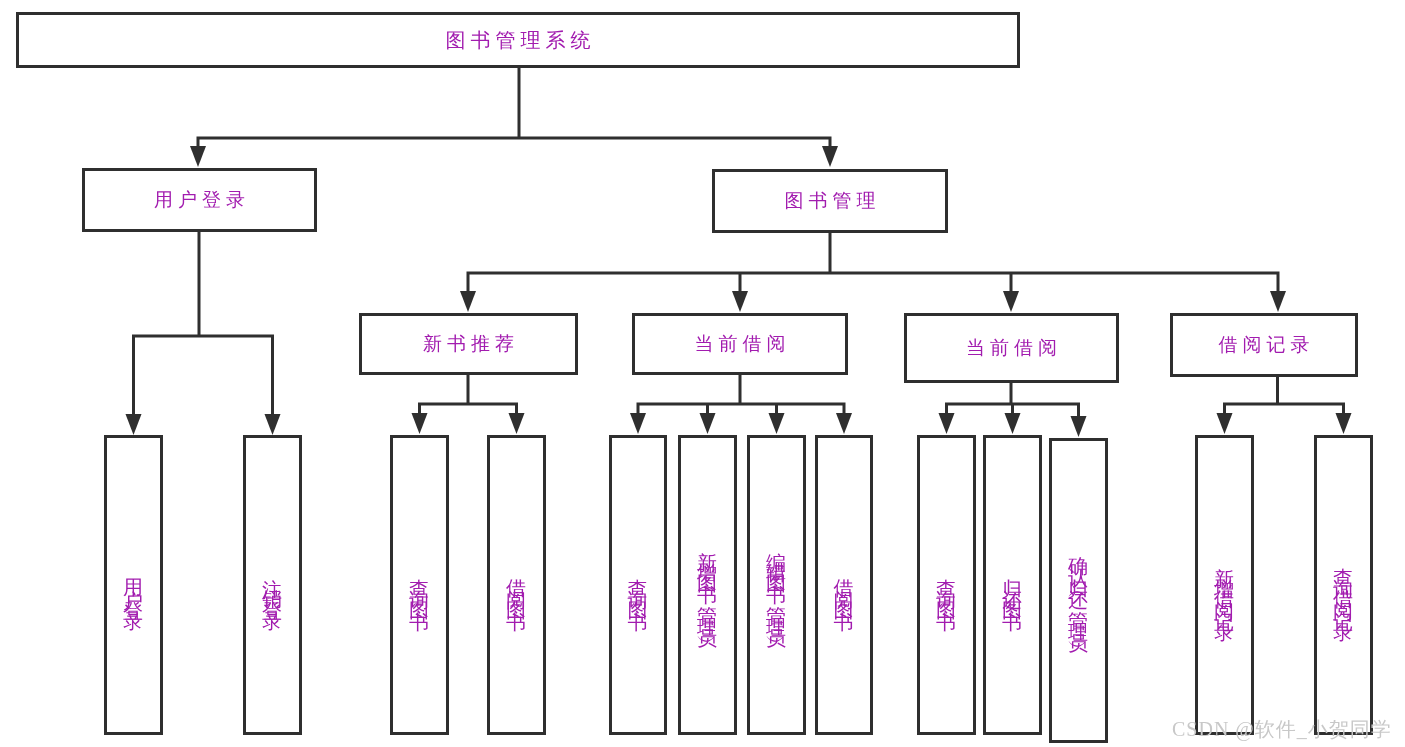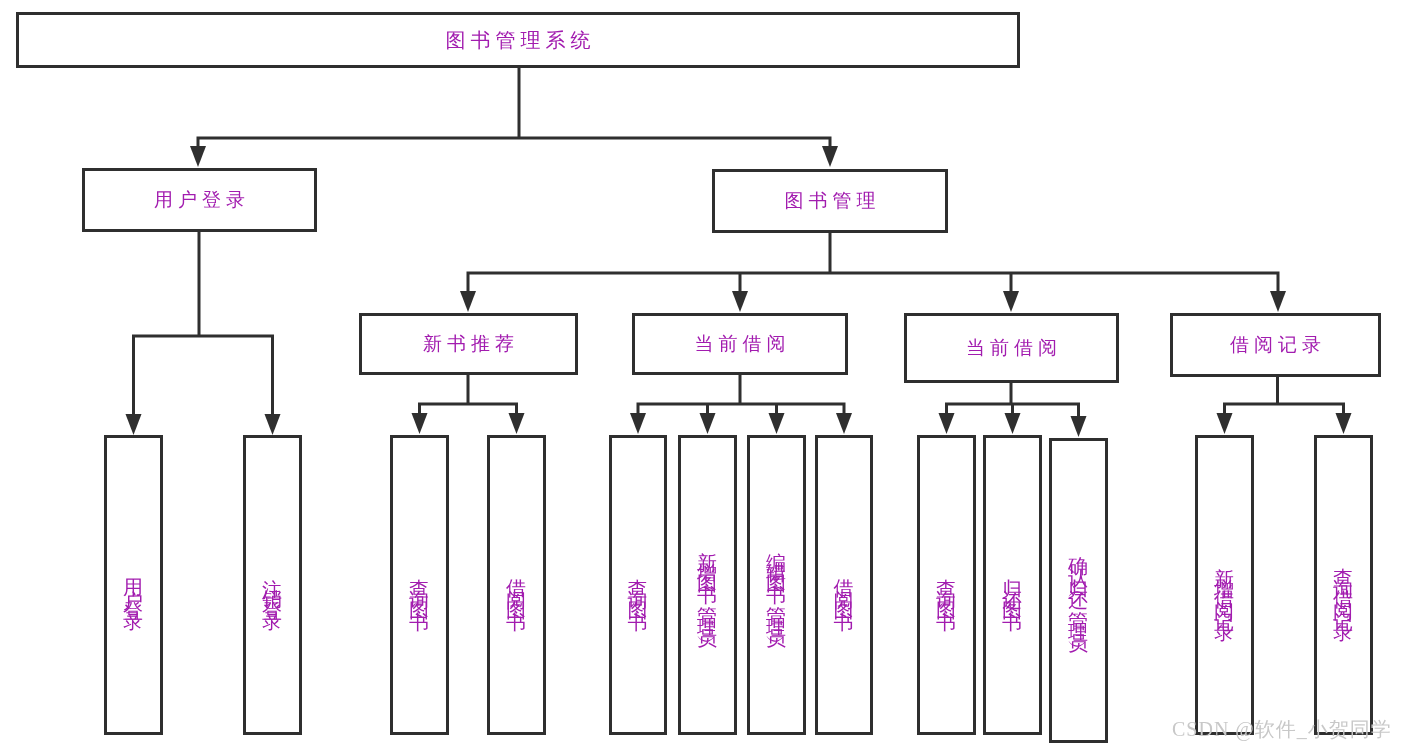--- a/index.html
+++ b/index.html
@@ -126,21 +126,21 @@
 
   <div class="node" style="left:712px; top:169px; width:236px; height:64px;">
     <span>图书管理</span>
   </div>
   <div class="node" style="left:632px; top:313px; width:216px; height:62px;">
     <span>当前借阅</span>
   </div>
   <div class="node" style="left:904px; top:313px; width:215px; height:70px;">
     <span>当前借阅</span>
   </div>
-  <div class="node" style="left:1170px; top:313px; width:211px; height:64px;">
+  <div class="node" style="left:1170px; top:313px; width:188px; height:64px;">
     <span>借阅记录</span>
   </div>
 
   <div class="node leaf" style="left:104px; top:435px; width:59px; height:300px;">
     <span>用户登录</span>
   </div>
   <div class="node leaf" style="left:243px; top:435px; width:59px; height:300px;">
     <span>注销登录</span>
   </div>
 

